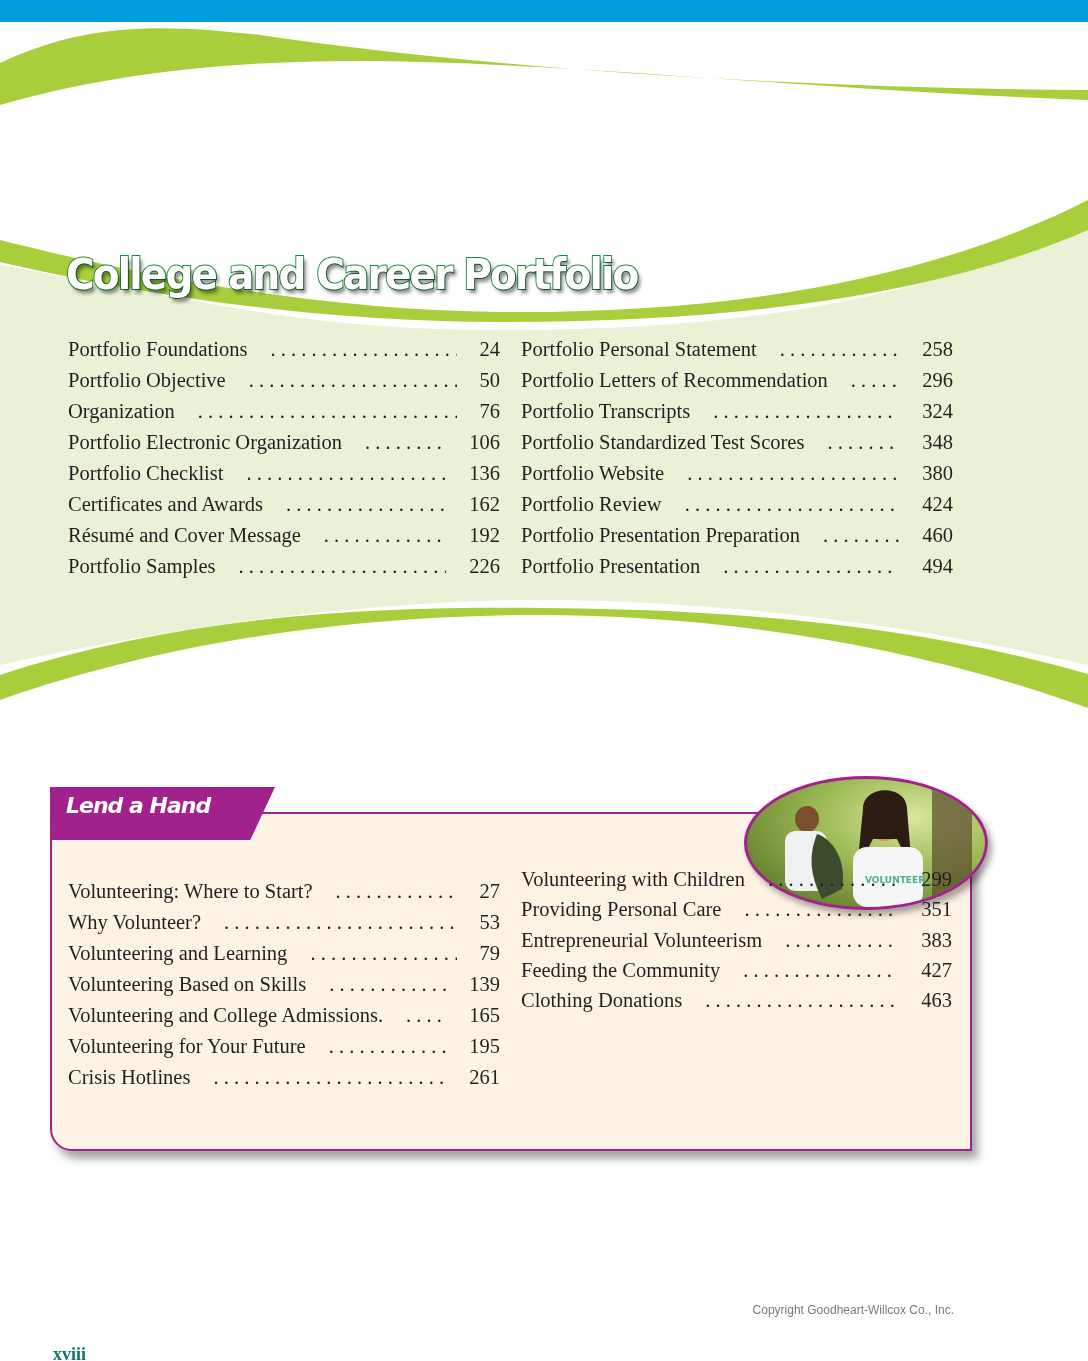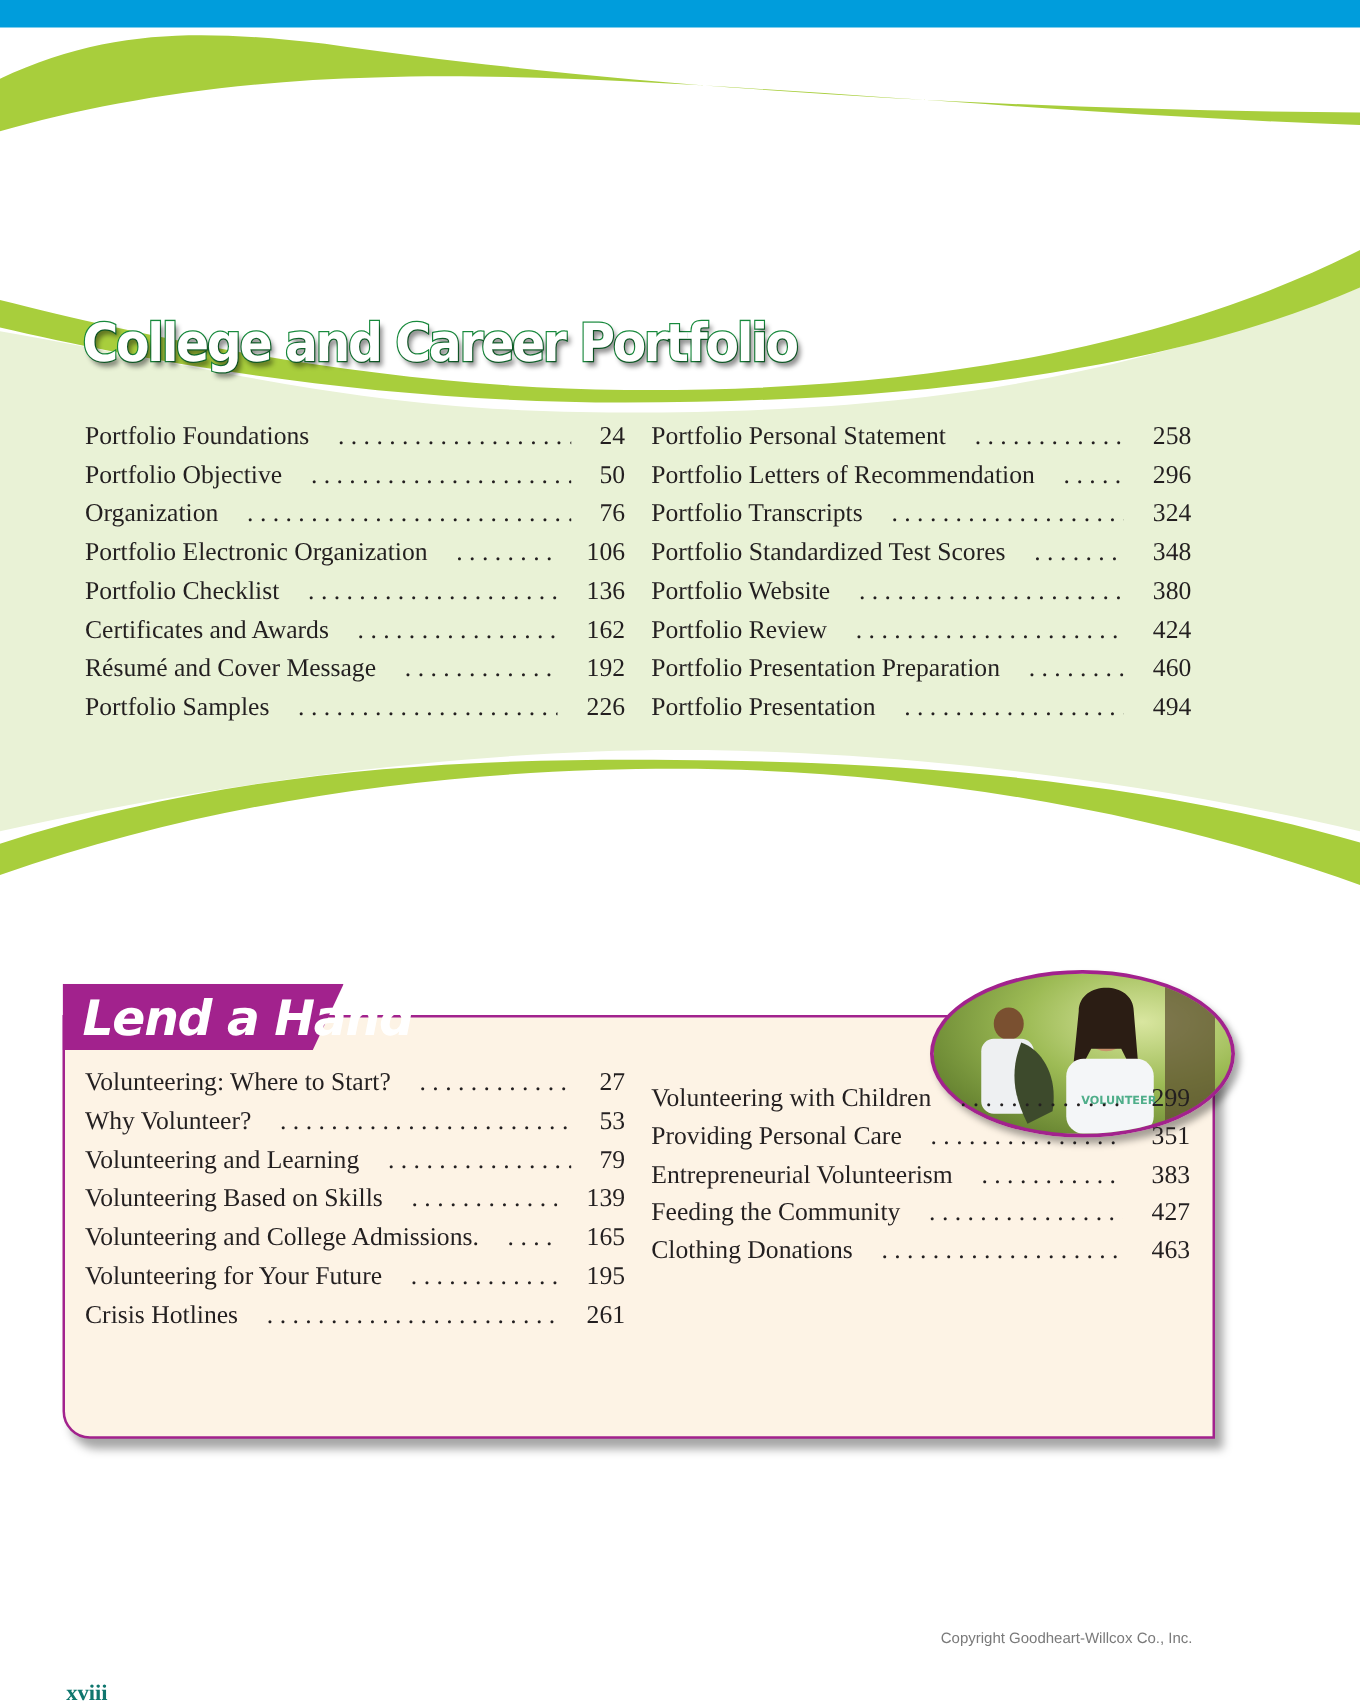--- a/index.html
+++ b/index.html
@@ -17,21 +17,21 @@
   .toc-row .t { white-space:nowrap; }
   .toc-row .dots { flex:1; overflow:hidden; white-space:nowrap; margin:0 3px; letter-spacing:4.2px; color:#231f20; }
   .toc-row .dots::before { content:". . . . . . . . . . . . . . . . . . . . . . . . . . . . . . . . . . . . . . . . . . . . . . . . . . . . . . ."; letter-spacing:0; }
   .toc-row .p { white-space:nowrap; }
   .lend-box { position:absolute; left:50px; top:812px; width:918px; height:335px;
     background:#fdf3e5; border:2px solid #a2228d; border-radius:0 0 0 22px;
     box-shadow:6px 8px 8px rgba(0,0,0,0.35); }
   .lend-tab { position:absolute; left:50px; top:787px; width:225px; height:53px; background:#a2228d;
     clip-path:polygon(0 0, 100% 0, 89% 100%, 0 100%); }
   .lend-title { position:absolute; left:66px; top:793px; font-family:"DejaVu Sans", sans-serif;
-    font-weight:bold; font-style:italic; font-size:39px; color:#ffffff; letter-spacing:-1px; }
+    font-weight:bold; font-style:italic; font-size:22px; color:#ffffff; letter-spacing:-1px; }
   .photo { position:absolute; left:744px; top:776px; width:238px; height:128px; border-radius:50%;
     border:3px solid #a2228d; overflow:hidden; box-shadow:4px 5px 6px rgba(0,0,0,0.35);
     background:radial-gradient(ellipse at 70% 30%, #d9e6a0 0%, #9dbb55 40%, #6d8a35 75%, #4d5f2b 100%); }
   .footer-page { position:absolute; left:53px; top:1344px; font-family:"Liberation Serif", serif; font-weight:bold; font-size:18px; color:#0f766e; }
   .footer-copy { position:absolute; right:134px; top:1303px; font-family:"Liberation Sans", sans-serif; font-size:12px; color:#7a7a7a; }
 </style>
 </head>
 <body>
 
 <div class="top-bar"></div>
@@ -145,21 +145,21 @@
     <ellipse cx="60" cy="40" rx="12" ry="13" fill="#7a5030"></ellipse>
     <rect x="38" y="52" width="42" height="60" rx="10" fill="#eef0f2"></rect>
     <path d="M70,55 C85,60 100,80 95,110 L75,120 C65,100 60,80 70,55 Z" fill="#3d4a2c"></path>
     <ellipse cx="138" cy="38" rx="20" ry="24" fill="#c9946c"></ellipse>
     <path d="M116,30 C116,5 160,5 160,30 L165,90 L150,60 L126,60 L110,90 Z" fill="#2b1d14"></path>
     <rect x="106" y="68" width="70" height="60" rx="14" fill="#f4f6f8"></rect>
     <text x="118" y="104" font-family="DejaVu Sans, sans-serif" font-weight="bold" font-size="9" fill="#4fae8a">VOLUNTEER</text>
   </svg>
 </div>
 
-<div class="toc-col" style="left:68px; top:855px;">
+<div class="toc-col" style="left:68px; top:880px;">
   <div class="toc-row">
       <span class="t">Volunteering: Where to Start?</span>
       <span class="dots"></span>
       <span class="p">27</span>
     </div>
   <div class="toc-row">
       <span class="t">Why Volunteer?</span>
       <span class="dots"></span>
       <span class="p">53</span>
     </div>

